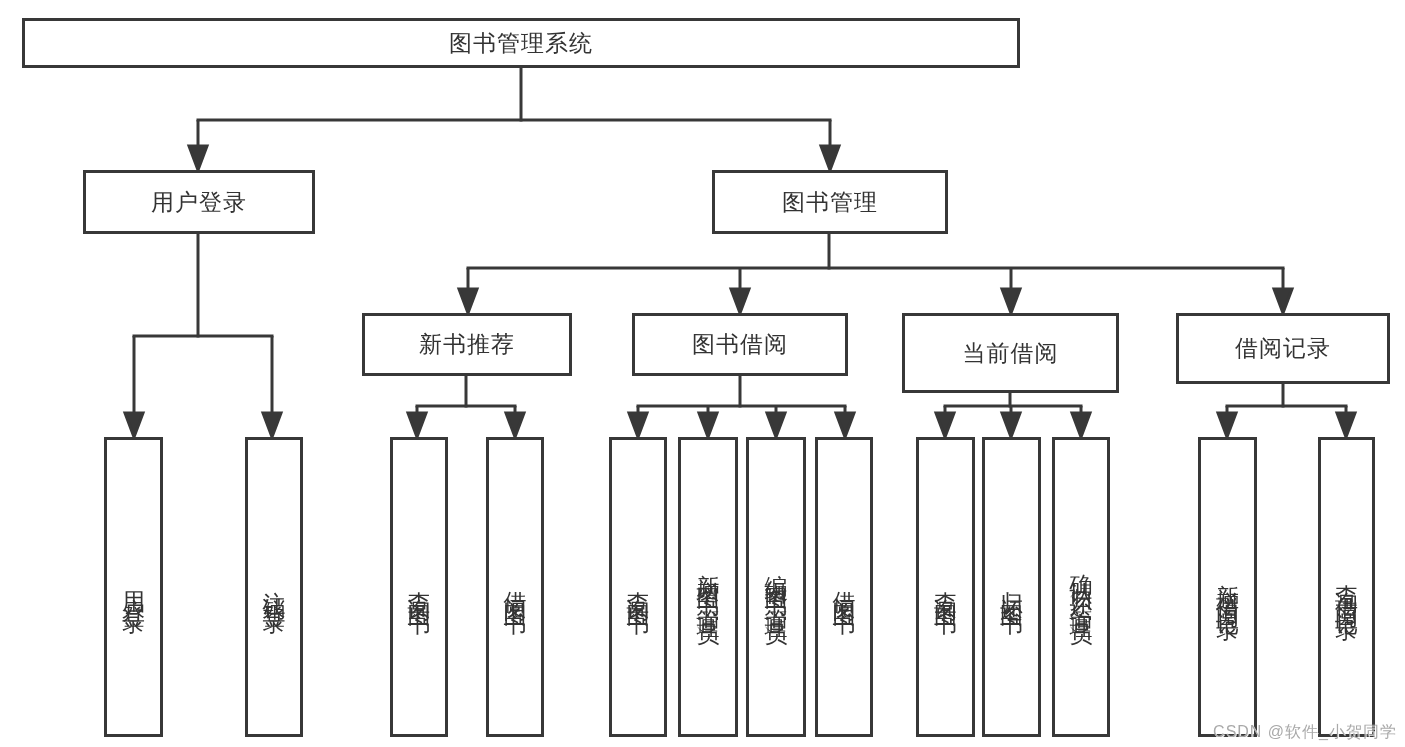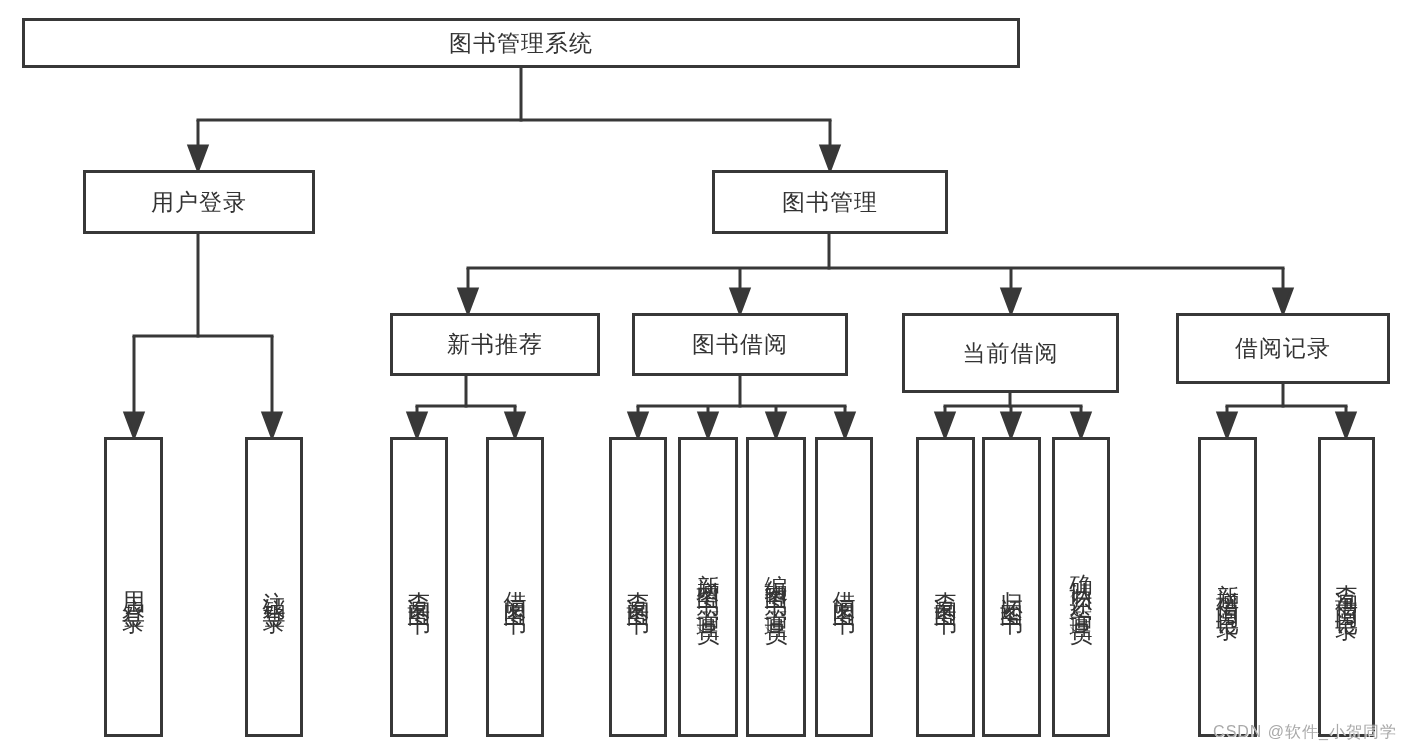--- a/index.html
+++ b/index.html
@@ -112,21 +112,21 @@
     <span>图书管理系统</span>
   </div>
 
   <div class="box" style="left:83px;top:170px;width:232px;height:64px;">
     <span>用户登录</span>
   </div>
   <div class="box" style="left:712px;top:170px;width:236px;height:64px;">
     <span>图书管理</span>
   </div>
 
-  <div class="box" style="left:362px;top:313px;width:210px;height:63px;margin-left:28px;">
+  <div class="box" style="left:362px;top:313px;width:210px;height:63px;">
     <span>新书推荐</span>
   </div>
   <div class="box" style="left:632px;top:313px;width:216px;height:63px;">
     <span>图书借阅</span>
   </div>
   <div class="box" style="left:902px;top:313px;width:217px;height:80px;">
     <span>当前借阅</span>
   </div>
   <div class="box" style="left:1176px;top:313px;width:214px;height:71px;">
     <span>借阅记录</span>

